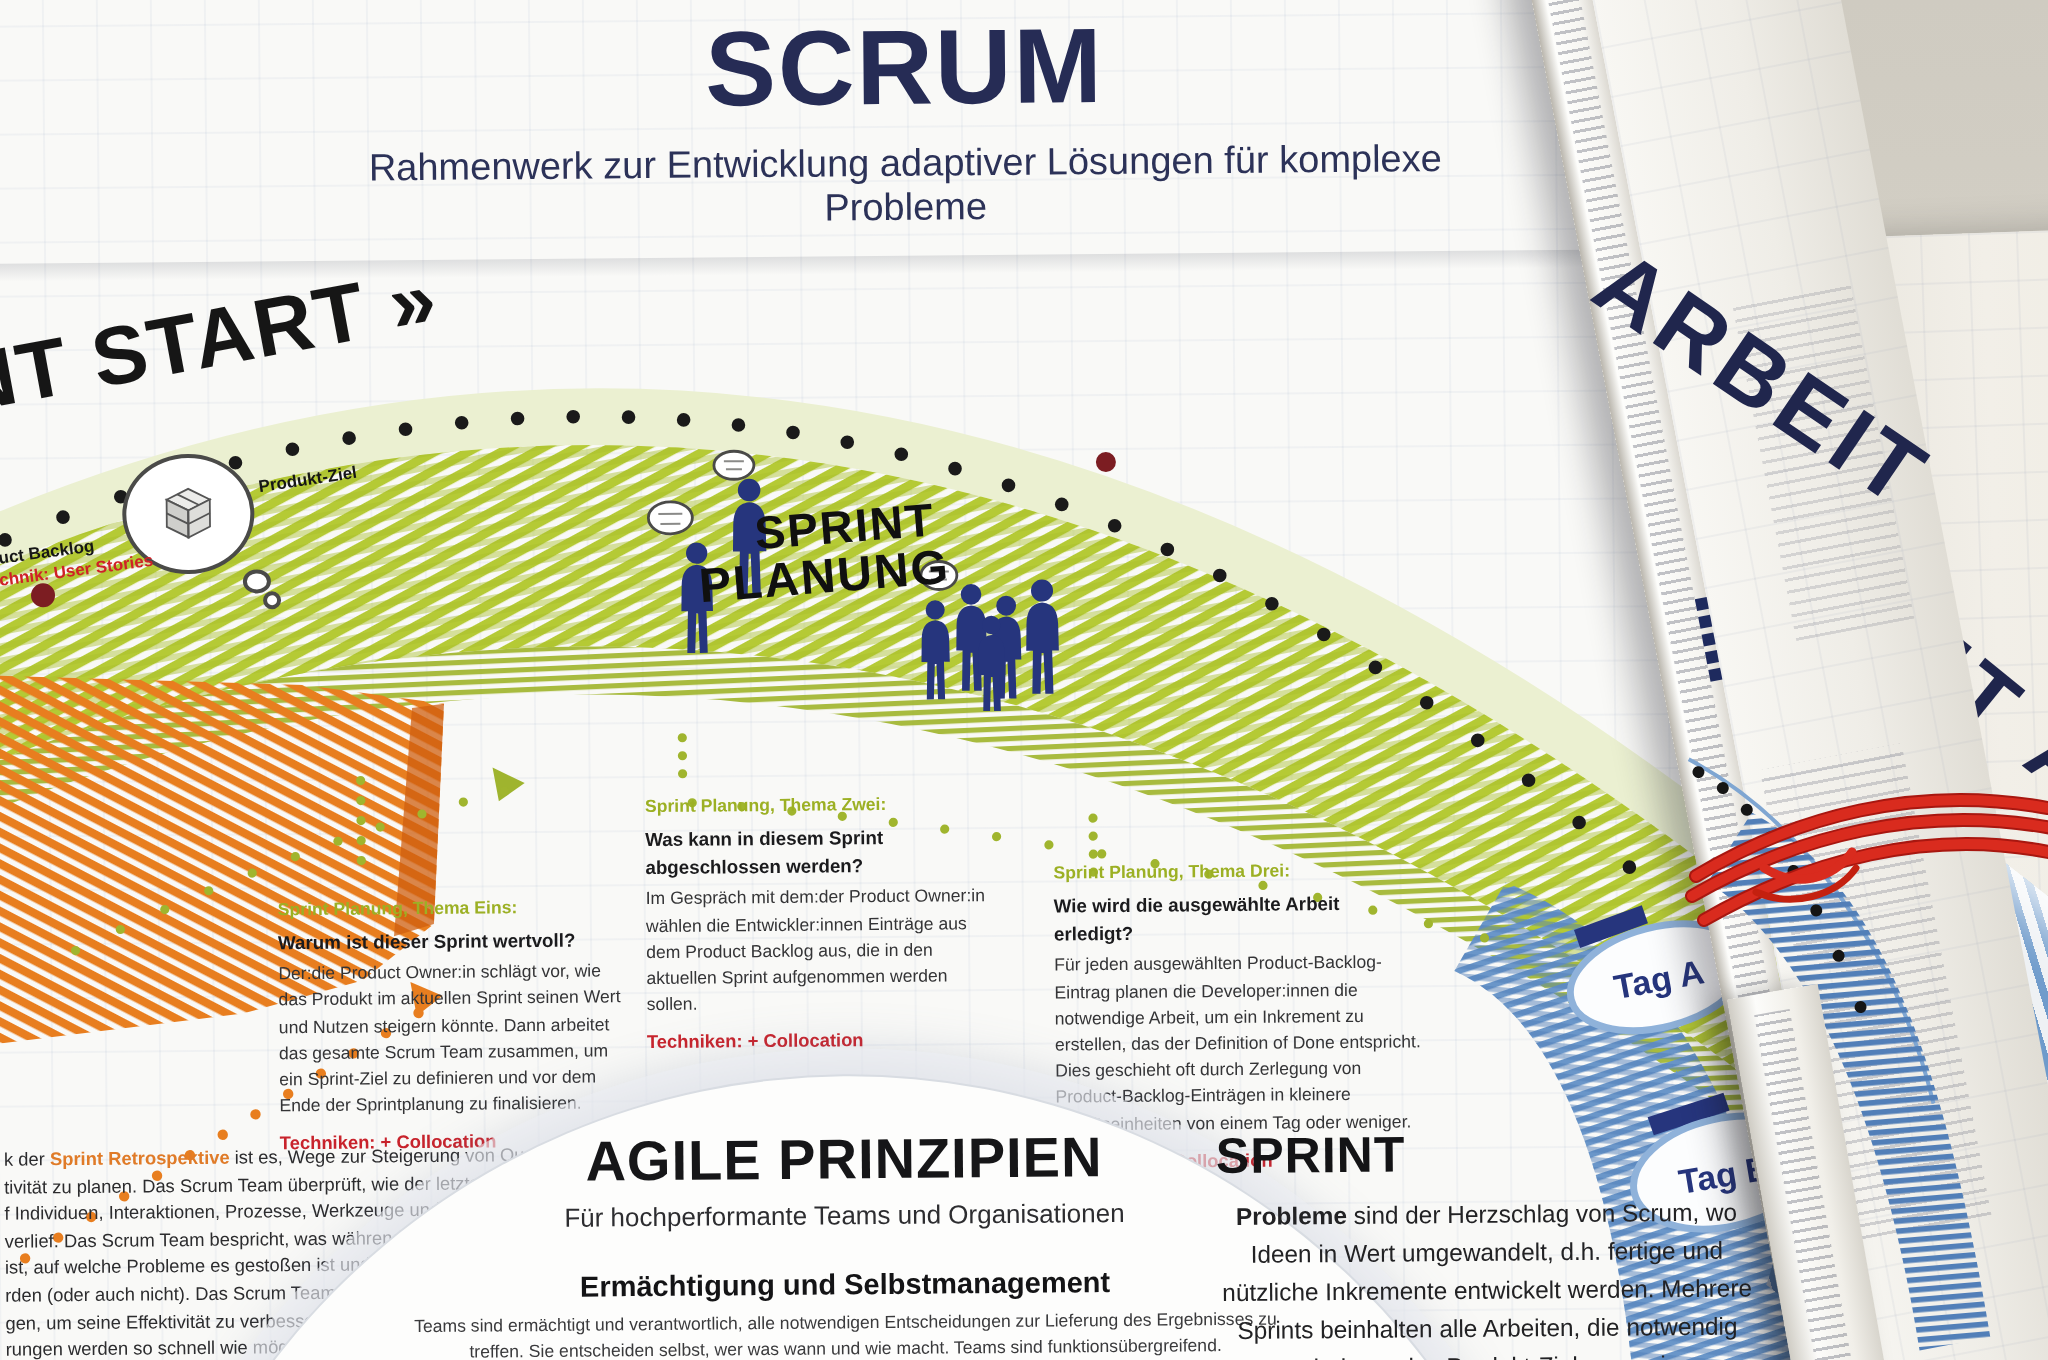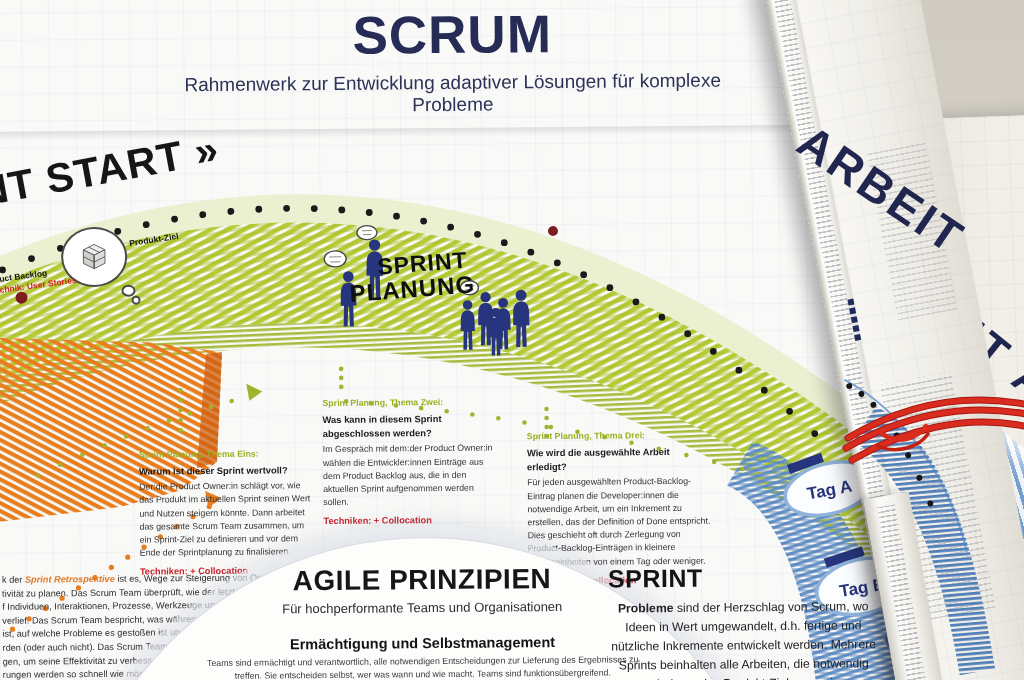--- a/index.html
+++ b/index.html
@@ -44,21 +44,21 @@
   
   .theme{width:176px;font-size:8.8px;color:#343436;line-height:1.5;}
   .theme .h{color:#9cb024;font-weight:700;margin-bottom:3px;}
   .theme .q{color:#1b1b1d;font-weight:700;font-size:9.4px;margin-bottom:2px;}
   .theme .tech{color:#c8232c;font-weight:700;font-size:9.2px;margin-top:6px;}
   .t1{left:168px;top:464px;}
   .t2{left:352px;top:414px;}
   .t3{left:556px;top:449px;width:184px;}
   
   .retro{left:30px;top:588px;width:286px;font-size:9.2px;color:#2c2c2e;line-height:1.48;}
-  .retro .hl{color:#e07b28;font-weight:700;font-style:italic;}
+  .retro .hl{color:#e07b28;font-weight:700;}
   
   .circle{left:88px;top:556px;width:724px;height:724px;border-radius:50%;
           background:#fdfdfc;text-align:center;
           box-shadow:0 0 0 1px #d8dce2,0 0 0 14px rgba(236,239,243,.6),
                      0 -10px 26px rgba(115,130,160,.30);}
   .circle .ag-title{margin-top:26px;font-size:28px;font-weight:800;color:#161618;
                     letter-spacing:.5px;}
   .circle .ag-sub{margin-top:4px;font-size:13px;color:#2d2d30;}
   .circle .sec-h{margin-top:20px;font-size:14.5px;font-weight:800;color:#141416;}
   .circle .sec-b{margin:4px auto 0;width:450px;font-size:8.8px;color:#3a3a3c;line-height:1.5;}

